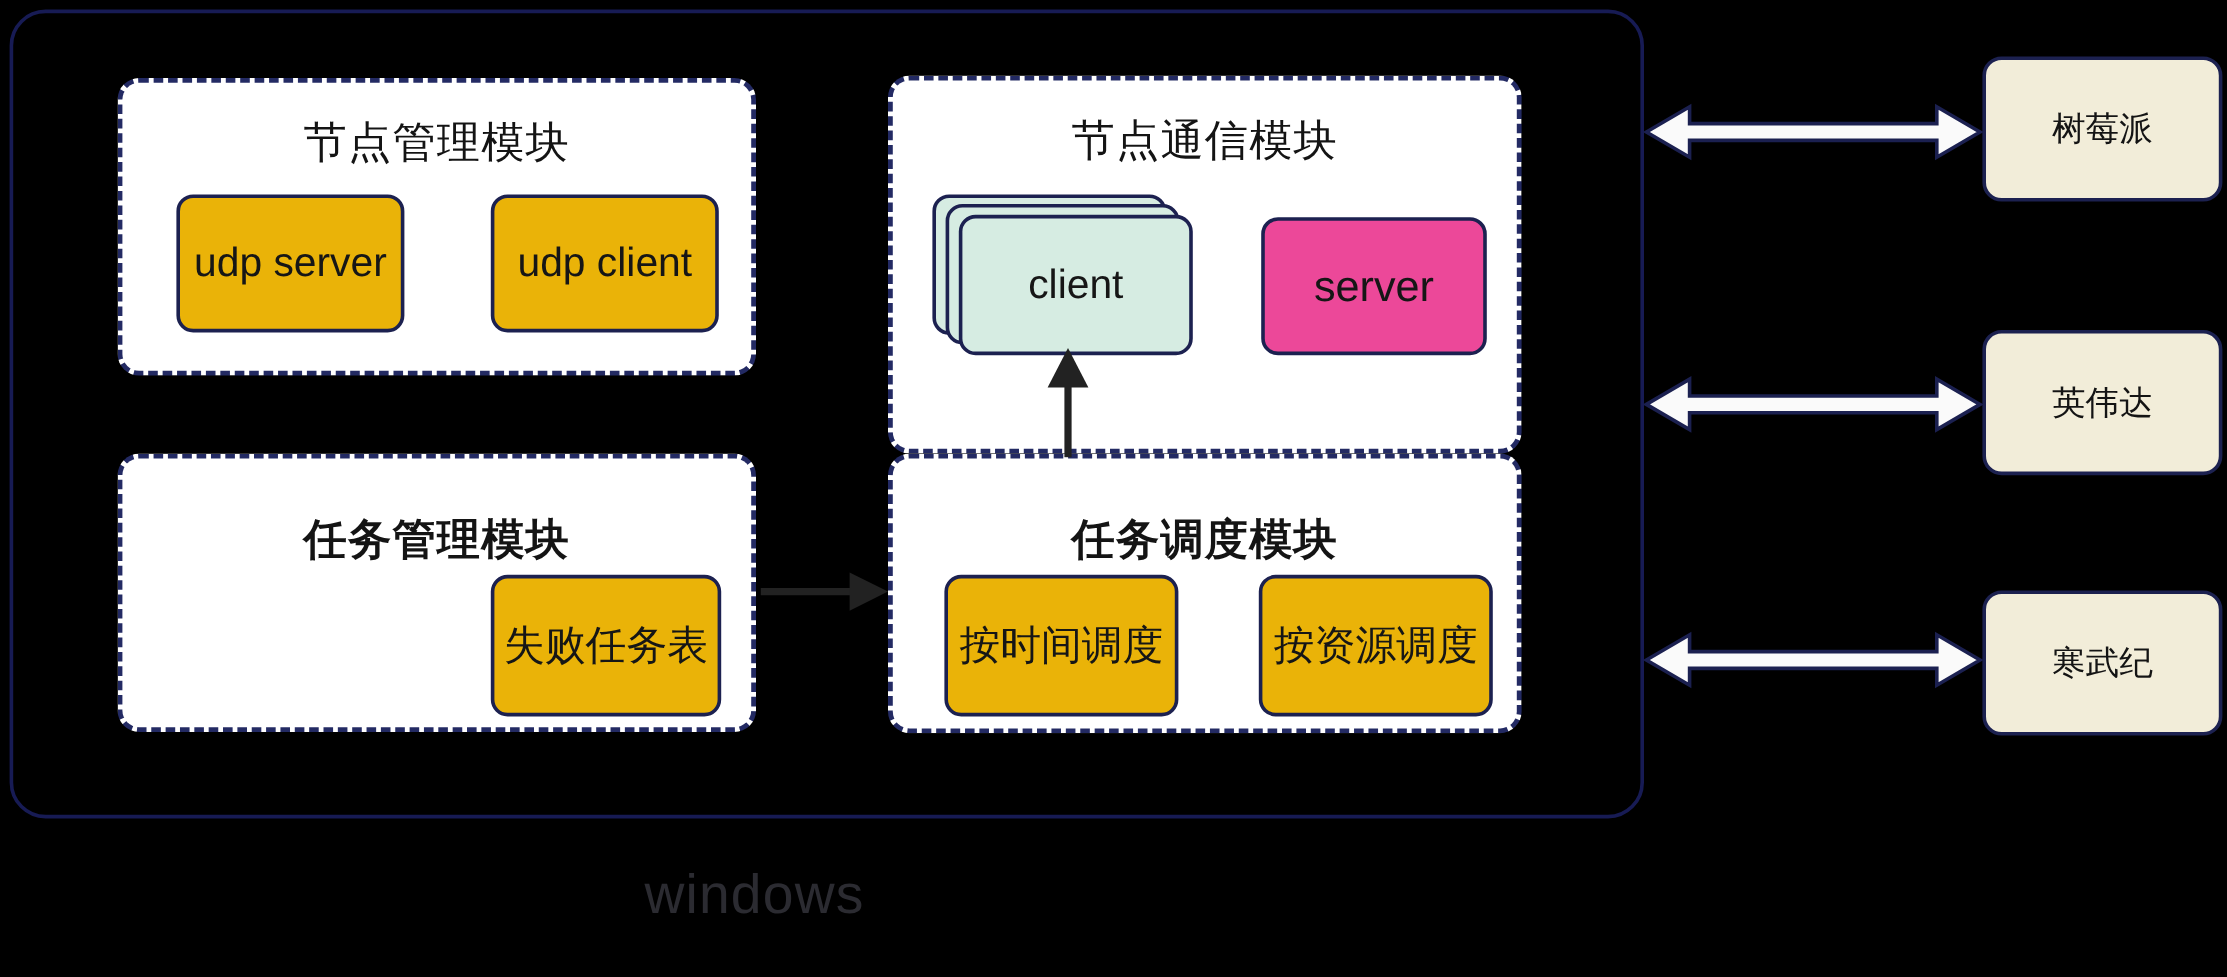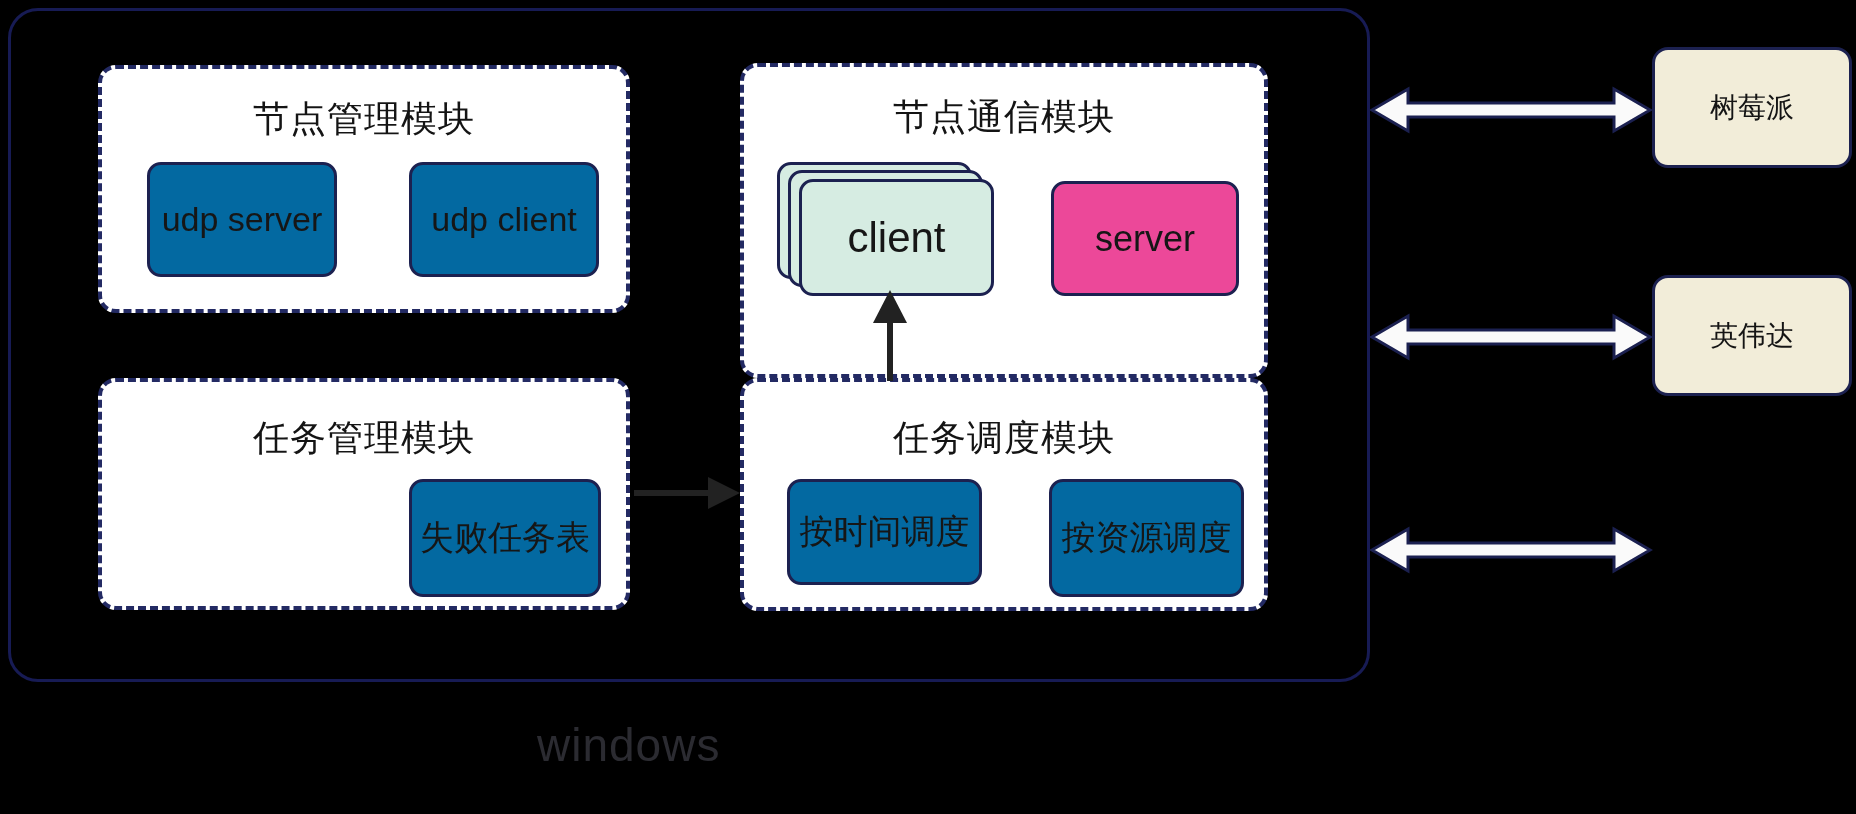--- a/index.html
+++ b/index.html
@@ -18,45 +18,45 @@
     box-sizing:border-box;
   }
   .m-node-mgmt{left:98px;top:65px;width:532px;height:248px;}
   .m-node-comm{left:740px;top:63px;width:528px;height:315px;}
   .m-task-mgmt{left:98px;top:378px;width:532px;height:232px;}
   .m-task-sched{left:740px;top:378px;width:528px;height:233px;}
   .module-title{
     text-align:center;margin-top:26px;font-size:36px;color:#141414;font-weight:500;
     letter-spacing:1px;
   }
-  .m-task-mgmt .module-title,.m-task-sched .module-title{margin-top:32px;}
+  .m-task-mgmt .module-title,.m-task-sched .module-title{margin-top:44px;font-weight:bold;}
   
   .ibox{
     position:absolute;box-sizing:border-box;border:3px solid #1c2150;border-radius:14px;
     display:flex;align-items:center;justify-content:center;
     font-size:34px;color:#161616;
   }
-  .peach{background:#0369a1;}
+  .peach{background:#eab308;}
   .blue{background:#ec4899;}
   .b1{left:45px;top:93px;width:190px;height:115px;}
   .b2{left:307px;top:93px;width:190px;height:115px;}
   .b3{left:42px;top:97px;width:193px;height:118px;}
   .b4{left:307px;top:97px;width:192px;height:118px;}
-  .b5{left:43px;top:97px;width:195px;height:106px;}
+  .b5{left:43px;top:97px;width:195px;height:118px;}
   .b6{left:305px;top:97px;width:195px;height:118px;}
   .server-box{left:307px;top:114px;width:188px;height:115px;font-size:36px;}
   
   .stack{position:absolute;left:33px;top:95px;width:217px;height:134px;}
   .stack .card{
     position:absolute;width:195px;height:117px;box-sizing:border-box;
     background:#d6ece2;border:3px solid #1c2150;border-radius:14px;
   }
   .stack .c1{left:0;top:0;}
   .stack .c2{left:11px;top:8px;}
-  .stack .c3{left:22px;top:17px;display:flex;align-items:center;justify-content:center;font-size:42px;color:#161616;}
+  .stack .c3{left:22px;top:17px;display:flex;align-items:center;justify-content:center;font-size:34px;color:#161616;}
   
   .device{
     position:absolute;left:1652px;width:200px;height:121px;box-sizing:border-box;
     background:#f2edd9;border:3px solid #1c2150;border-radius:16px;
     display:flex;align-items:center;justify-content:center;font-size:28px;color:#141414;
   }
   .d1{top:47px;}
   .d2{top:275px;}
   .d3{top:492px;}
   
@@ -95,20 +95,21 @@
   </div>
 
   <div class="module m-task-sched">
     <div class="module-title">任务调度模块</div>
     <div class="ibox peach b5">按时间调度</div>
     <div class="ibox peach b6">按资源调度</div>
   </div>
 
   <div class="device d1">树莓派</div>
   <div class="device d2">英伟达</div>
+  <div class="device d3">寒武纪</div>
 
   <div class="windows-label">windows</div>
 
   <svg class="overlay" width="1856" height="814" viewBox="0 0 1856 814">
 
     <g>
       <line x1="634" y1="493" x2="712" y2="493" stroke="#222222" stroke-width="6"></line>
       <polygon points="740,493 708,477 708,509" fill="#222222"></polygon>
     </g>
 

